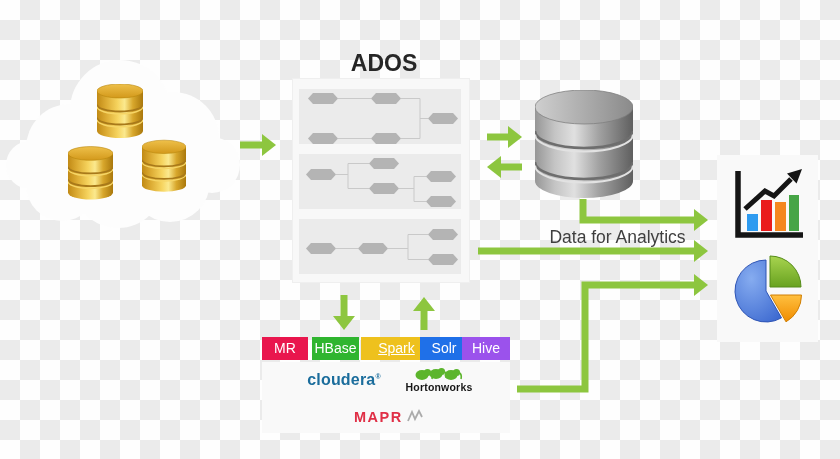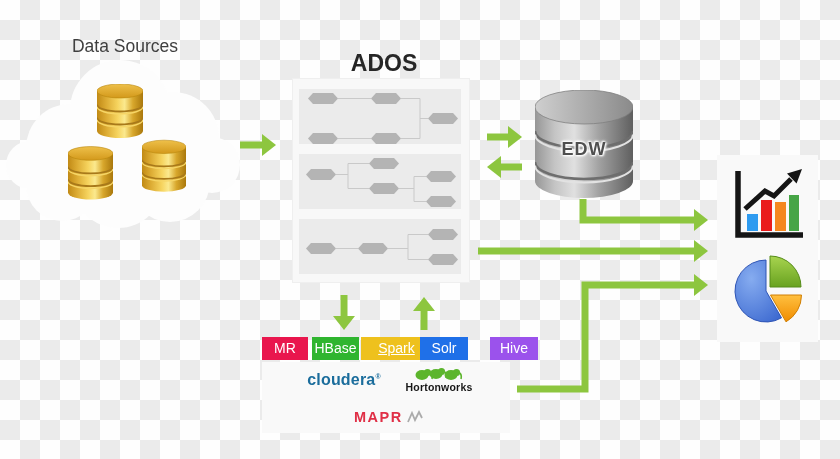--- a/index.html
+++ b/index.html
@@ -23,29 +23,29 @@
   
   #ados-box{position:absolute;left:292px;top:78px;width:178px;height:205px;
     background:#f8f8f8;border:1px solid #efefef;box-sizing:border-box;}
   
   .chip{position:absolute;top:337px;height:23px;line-height:23px;color:#fff;
     font-size:14px;text-align:center;}
   .chip.c0{left:262px;width:46px;background:#e9164d;}
   .chip.c1{left:312px;width:47px;background:#2fb52f;text-align:center;}
   .chip.c2{left:361px;width:71px;background:#eec11d;text-decoration:underline;}
   .chip.c3{left:420px;width:48px;background:#1f70e8;}
-  .chip.c4{left:462px;width:48px;background:#9b52ec;margin-left:28px;}
+  .chip.c4{left:462px;width:48px;background:#9b52ec;}
   
   #vendor-box{position:absolute;left:262px;top:362px;width:248px;height:71px;background:#f9f9f9;}
   #vendor-cloudera{position:absolute;left:22px;top:9px;width:120px;text-align:center;
     font-weight:bold;font-size:16px;color:#1b6d9c;letter-spacing:.2px;}
   #vendor-cloudera sup{font-size:7px;color:#1b6d9c;}
   #vendor-hortonworks{position:absolute;left:138px;top:4px;width:78px;text-align:center;}
   #vendor-hortonworks .hw-text{font-weight:bold;font-size:10.5px;color:#161616;letter-spacing:.2px;}
-  #vendor-mapr{position:absolute;left:92px;top:47px;display:flex;align-items:center;}
+  #vendor-mapr{position:absolute;left:92px;top:47px;display:flex;}
   #vendor-mapr .mapr-text{font-weight:bold;font-size:14.5px;color:#e02f46;letter-spacing:1.5px;}
   
   #charts-box{position:absolute;left:717px;top:155px;width:101px;height:187px;background:#f9f9f9;}
   svg{display:block;}
   #overlay{position:absolute;left:0;top:0;pointer-events:none;}
 </style>
 </head>
 <body>
 
 <div id="stage">
@@ -108,21 +108,20 @@
     <div class="puff" style="left:70px;top:60px;width:100px;height:100px"></div>
     <div class="puff" style="left:26px;top:104px;width:88px;height:88px"></div>
     <div class="puff" style="left:127px;top:92px;width:92px;height:92px"></div>
     <div class="puff" style="left:26px;top:149px;width:72px;height:72px"></div>
     <div class="puff" style="left:72px;top:136px;width:92px;height:92px"></div>
     <div class="puff" style="left:130px;top:142px;width:80px;height:80px"></div>
     <div class="puff" style="left:184px;top:137px;width:56px;height:56px"></div>
     <div class="puff" style="left:6px;top:141px;width:48px;height:48px"></div>
   </div>
 
-  <div class="lbl" style="left:55px;top:36px;width:140px;">Data Sources</div>
 
   <svg class="abs" style="left:97px;top:84px" width="46" height="54" viewBox="0 0 46 54">
       <use href="#goldcyl"></use>
     </svg>
   <svg class="abs" style="left:68px;top:146px" width="45" height="54" viewBox="0 0 46 54">
       <use href="#goldcyl"></use>
     </svg>
   <svg class="abs" style="left:142px;top:139px" width="44" height="54" viewBox="0 0 46 54">
       <use href="#goldcyl"></use>
     </svg>
@@ -161,22 +160,22 @@
   </div>
 
   <svg class="abs" style="left:535px;top:90px" width="98" height="108" viewBox="0 0 98 108">
     <path d="M0,17 V91 A49,17 0 0 0 98,91 V17" fill="url(#gGray)"></path>
     <path d="M0,41 A49,17 0 0 0 98,41" fill="none" stroke="#6e6e6e" stroke-width="2.5"></path>
     <path d="M0,44.5 A49,17 0 0 0 98,44.5" fill="none" stroke="#e2e2e2" stroke-width="2"></path>
     <path d="M0,72 A49,17 0 0 0 98,72" fill="none" stroke="#6e6e6e" stroke-width="2.5"></path>
     <path d="M0,75.5 A49,17 0 0 0 98,75.5" fill="none" stroke="#e2e2e2" stroke-width="2"></path>
     <ellipse cx="49" cy="17" rx="49" ry="17" fill="url(#gGrayTop)" stroke="#7d7d7d" stroke-width=".75"></ellipse>
   </svg>
-  <div id="edw-label">EDW</div>
-
+
+  <div class="lbl" style="left:540px;top:227px;width:155px;">Data for Analytics</div>
 
   <svg id="overlay" width="840" height="459" viewBox="0 0 840 459">
     <g stroke="#8dc63f" stroke-width="7" fill="none">
       <path d="M240,145 H262"></path>
       <path d="M487,137 H508"></path>
       <path d="M522,167 H501"></path>
       <path d="M583,199 V220 H694"></path>
       <path d="M478,251 H694"></path>
       <path d="M517,389 H585 V285 H694"></path>
       <path d="M344,295 V316"></path>

